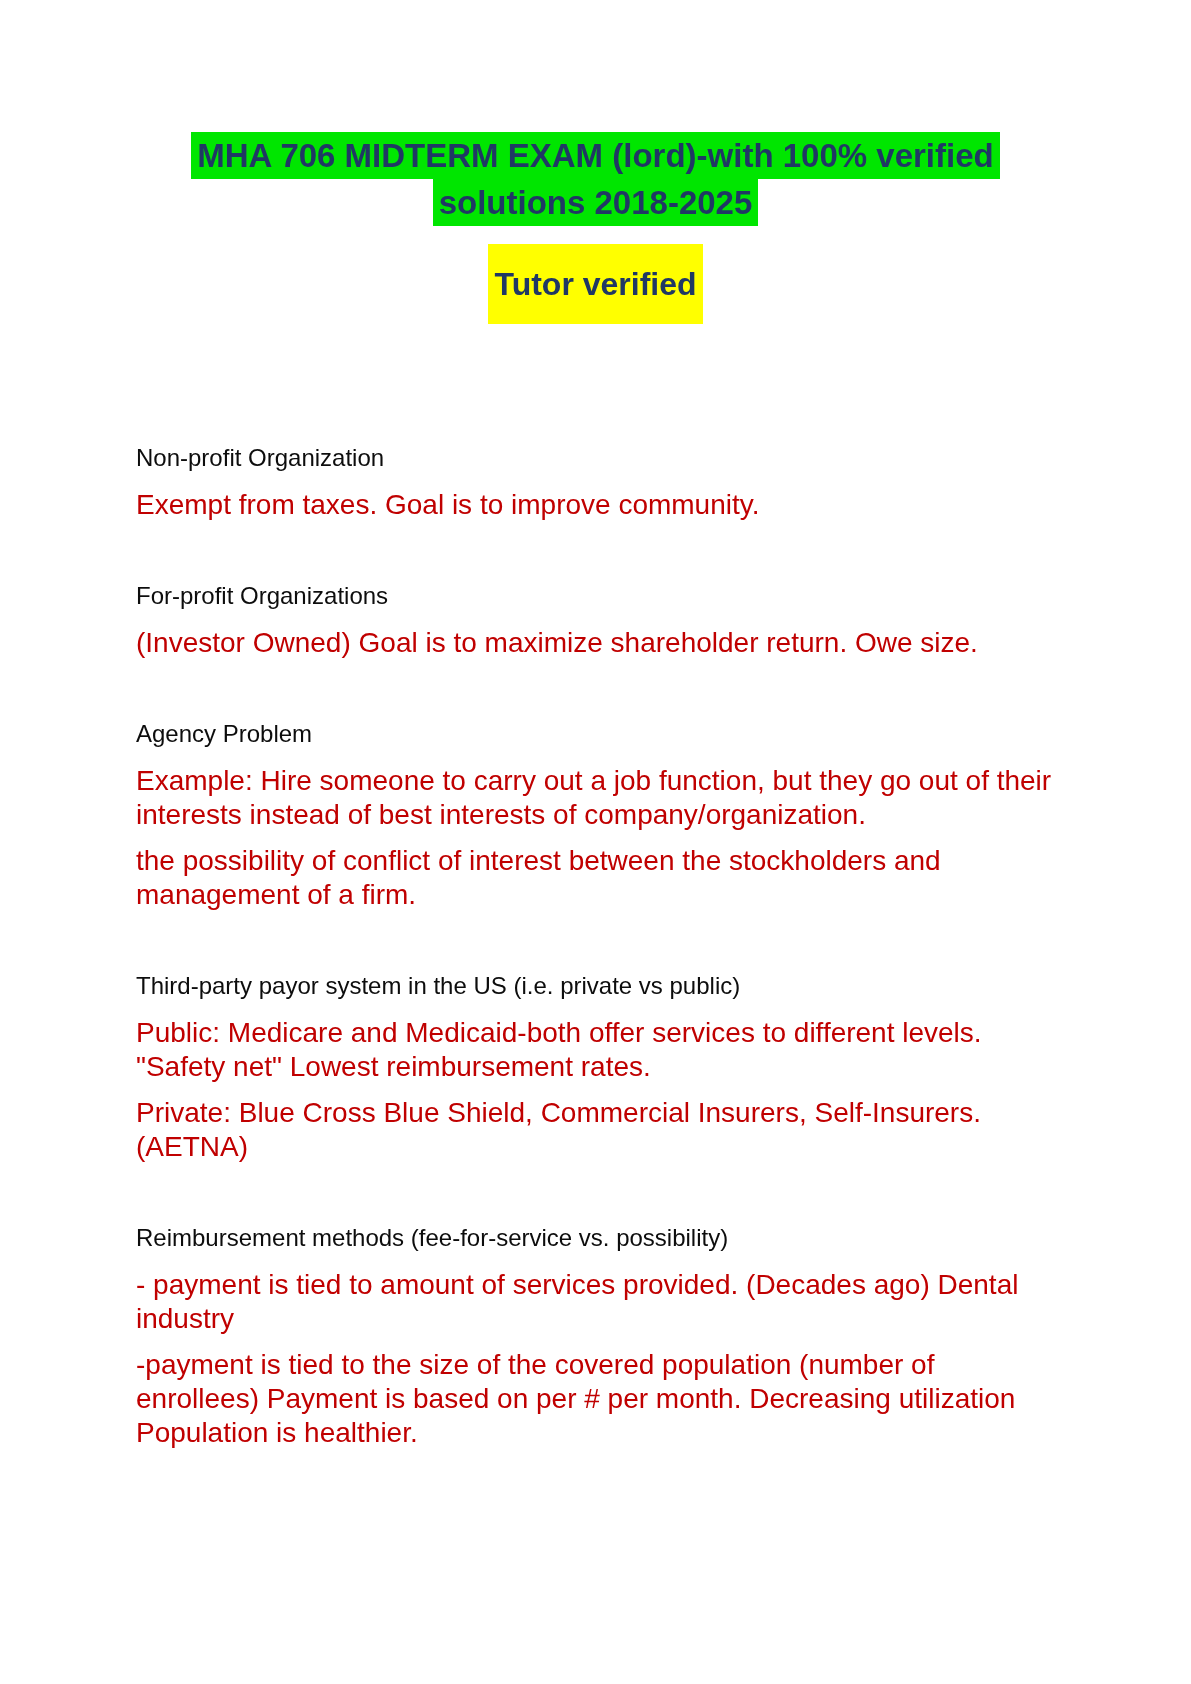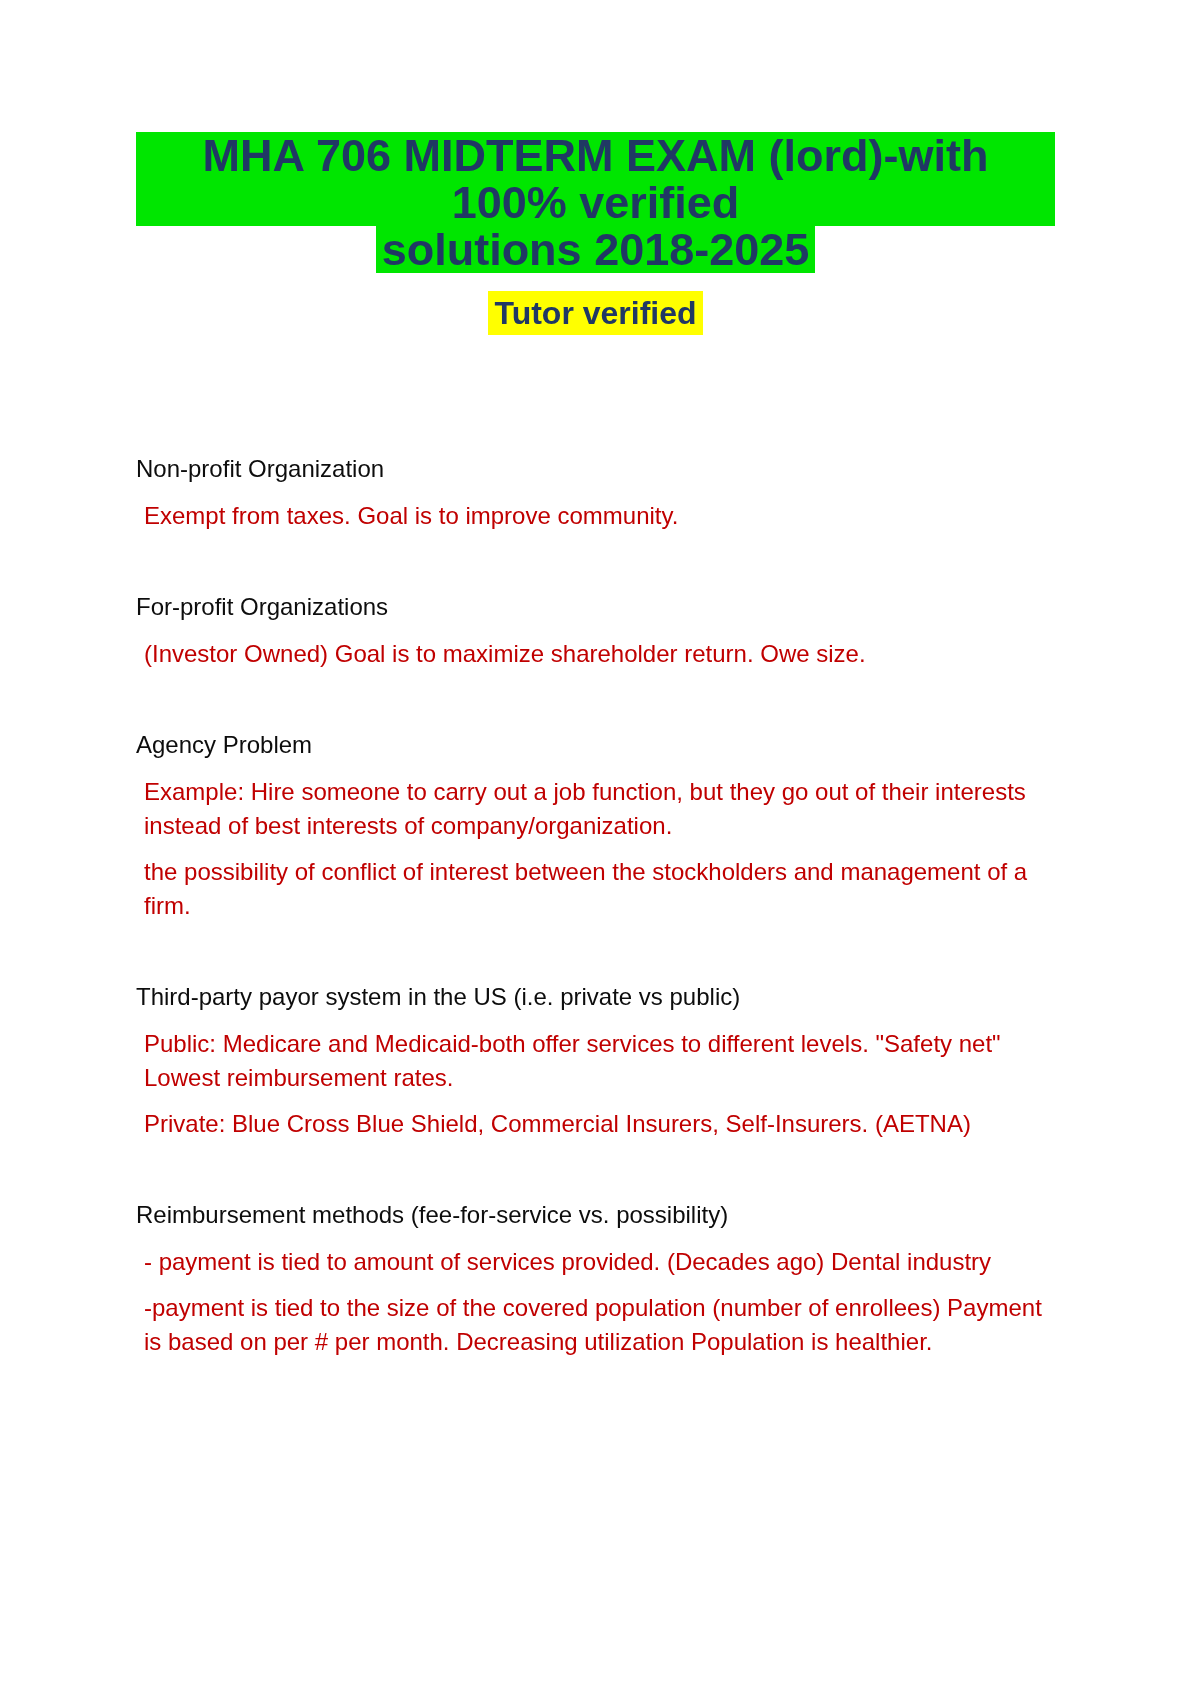--- a/index.html
+++ b/index.html
@@ -17,21 +17,21 @@
     height:1684px;
     margin:0 auto;
     background:var(--page-bg);
     font-family:"Liberation Sans","DejaVu Sans",sans-serif;
     padding:132px 136px 0 136px;
     overflow:hidden;
   }
   .title{
     margin:0;
     text-align:center;
-    font-size:45px;
+    font-size:33px;
     font-weight:bold;
     line-height:47px;
     color:var(--title-text);
   }
   .title .hl-line{
     display:block;
     width:fit-content;
     margin:0 auto;
     background:var(--title-highlight);
     padding:0 6px;
@@ -42,33 +42,33 @@
     font-size:32px;
     font-weight:bold;
     line-height:44px;
     color:var(--title-text);
   }
   .subtitle .hl-yellow{
     display:block;
     width:fit-content;
     margin:0 auto;
     background:var(--subtitle-highlight);
-    padding:0 6px;
+    padding:18px 6px;
   }
   .qa-list{margin-top:117px;}
   .qa-block{margin:0 0 57px 0;}
   .question{
     margin:0 0 13px 0;
     font-size:24px;
     line-height:34px;
     color:var(--question-text);
   }
   .answer{
-    margin:0 0 12px 8px;
-    font-size:24px;
+    margin:0 0 12px 0;
+    font-size:28px;
     line-height:34px;
     color:var(--answer-text);
   }
   .big-gap{height:160px;}
 </style>
 </head>
 <body>
 
 <div class="page">
 

